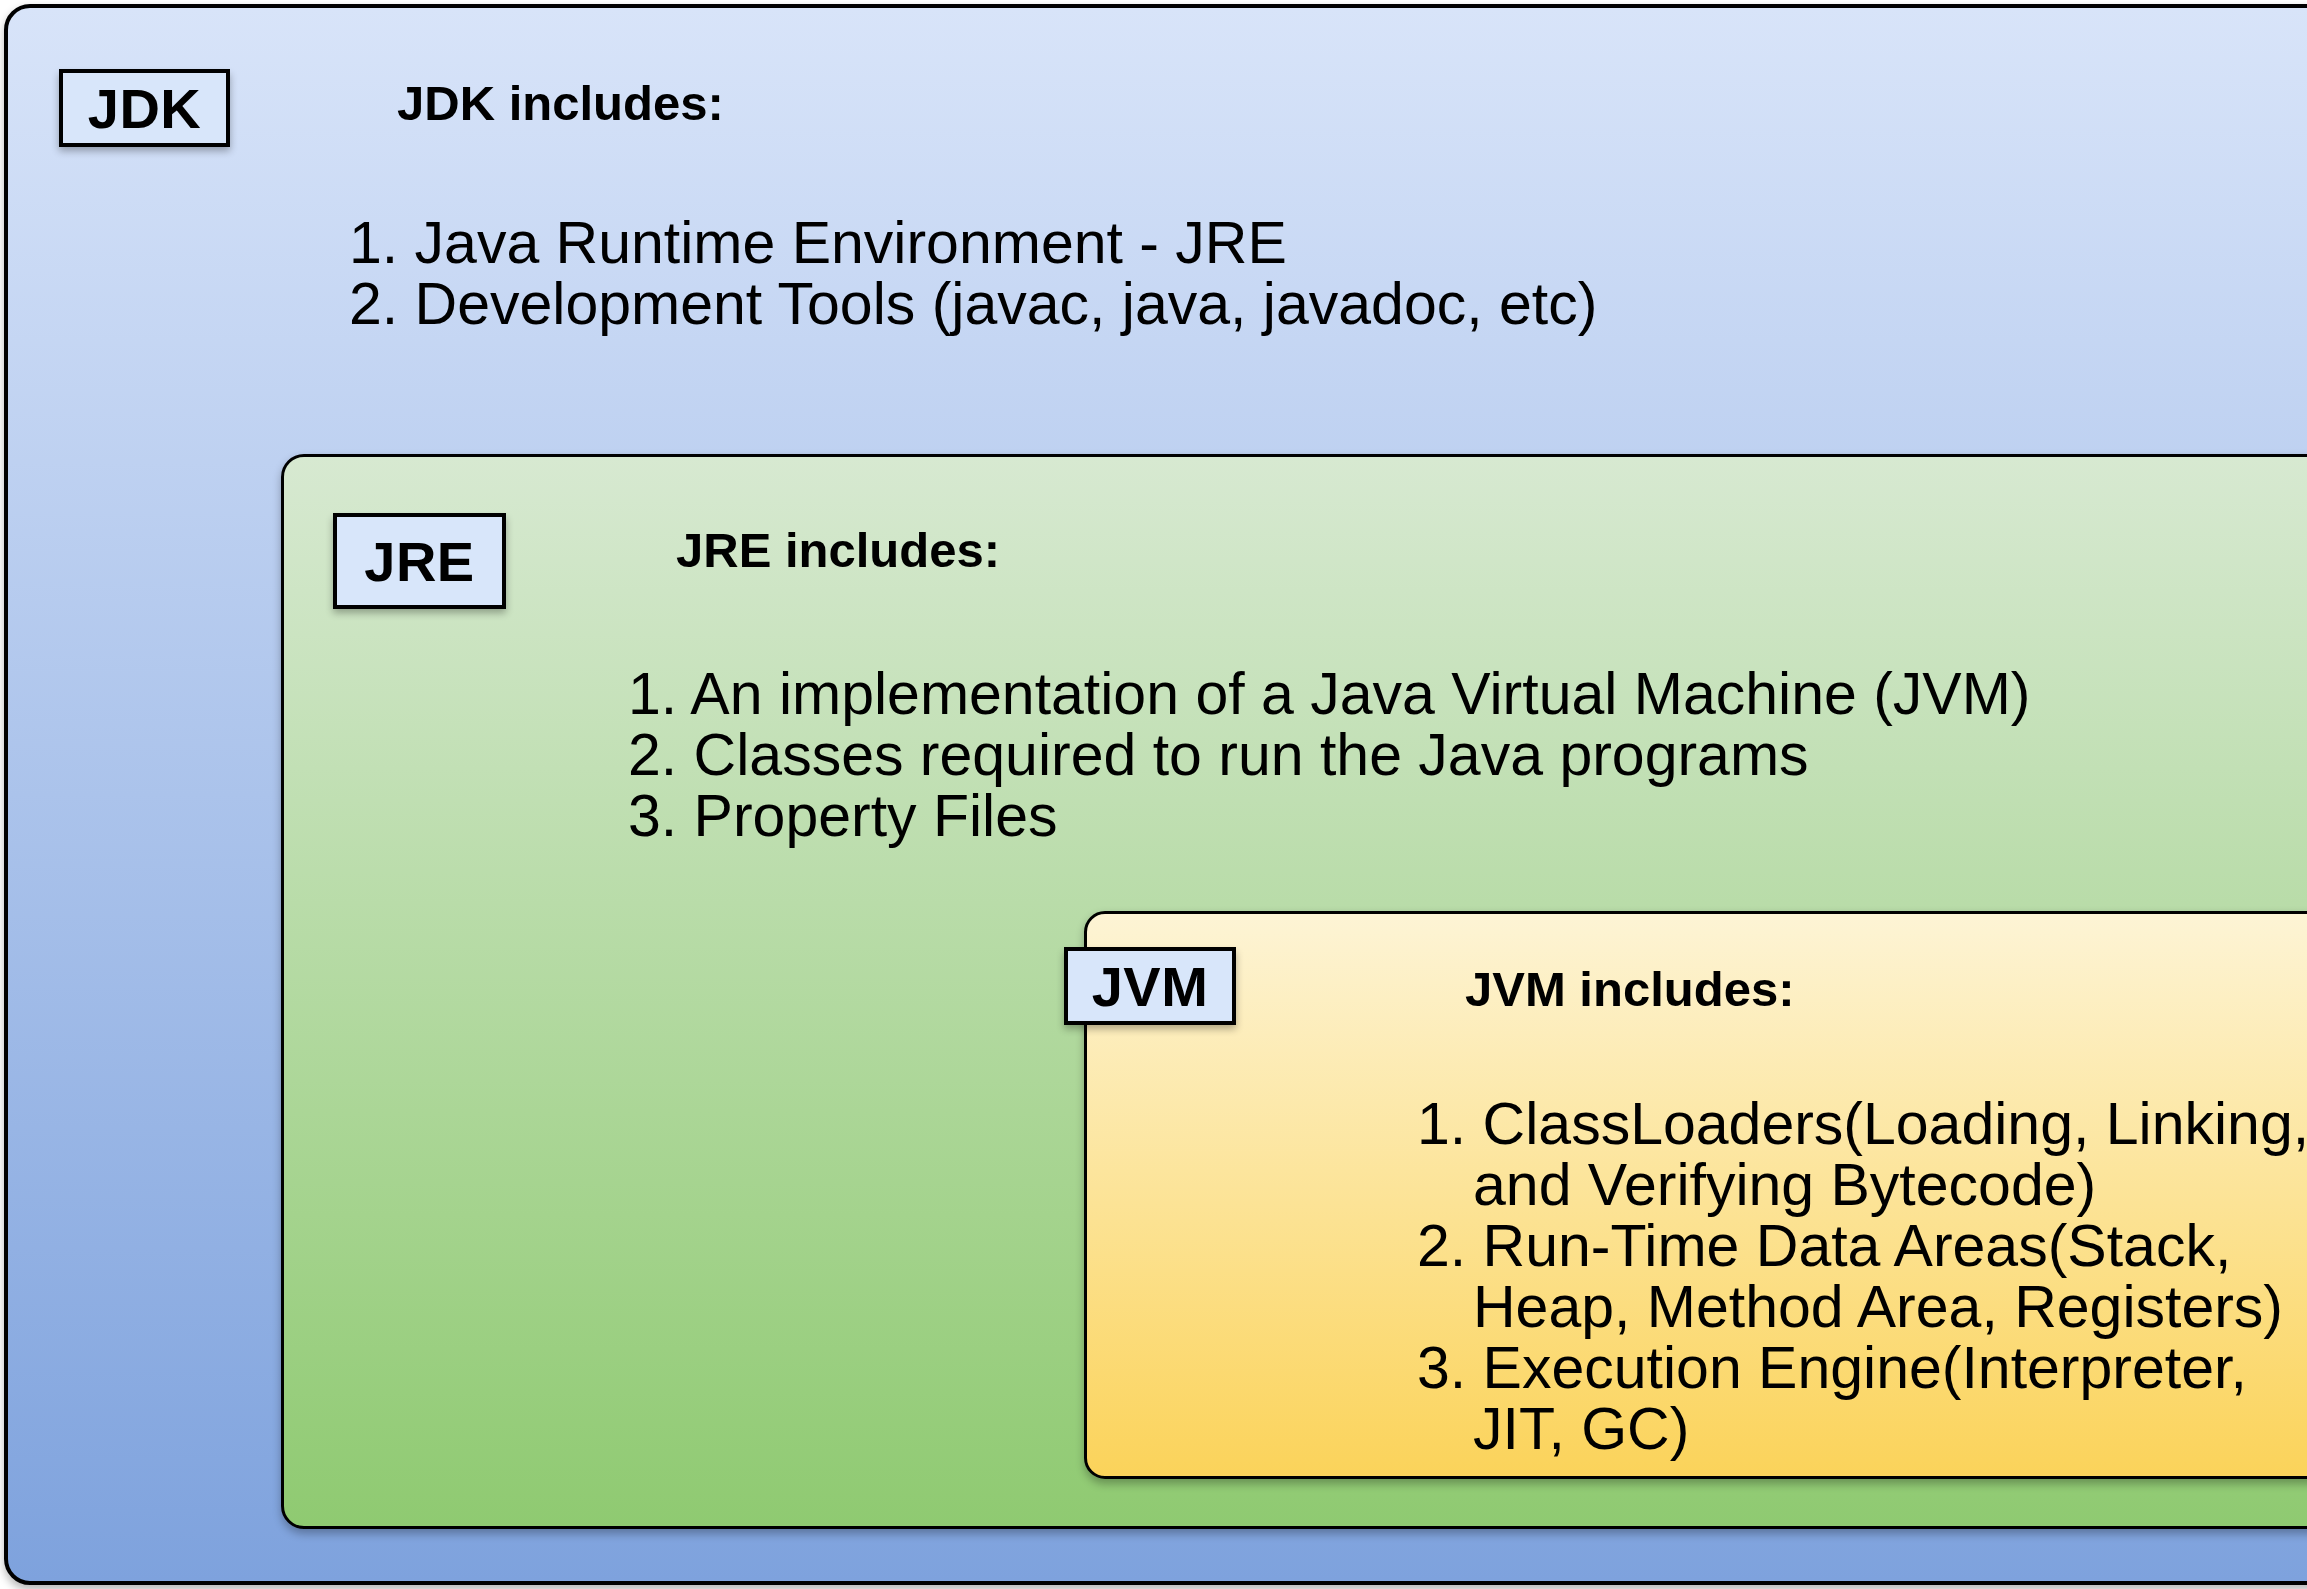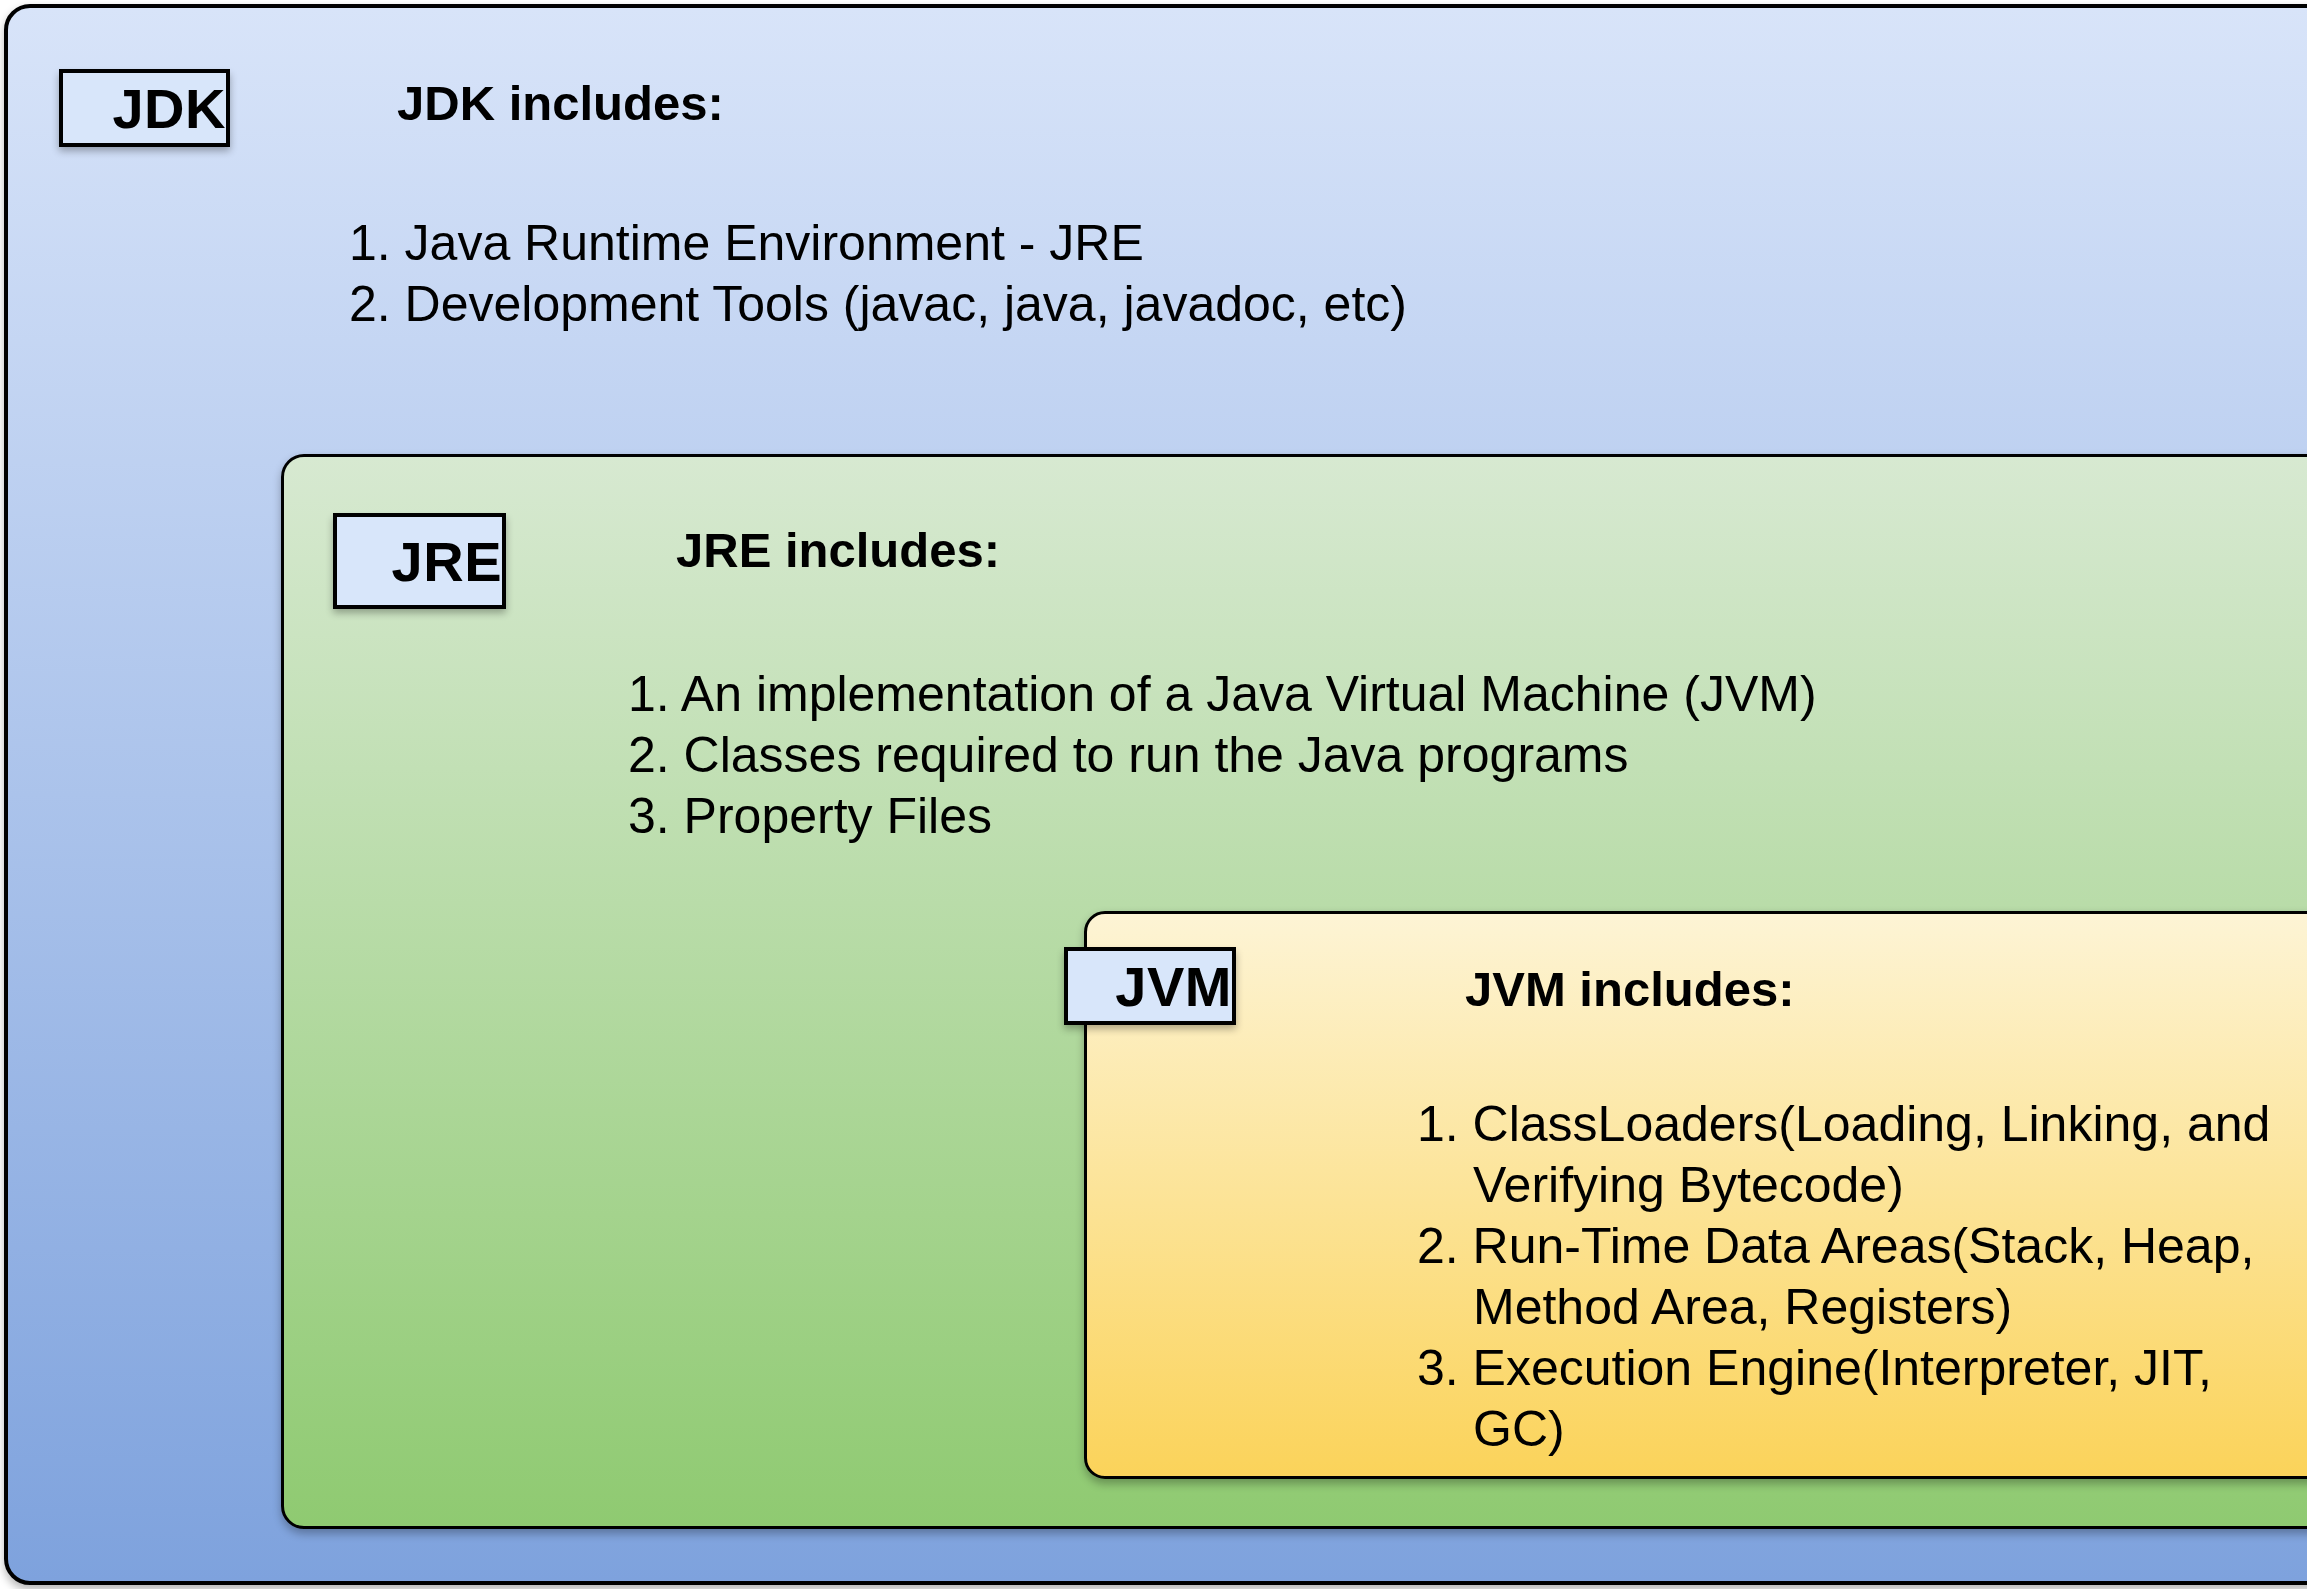--- a/index.html
+++ b/index.html
@@ -49,42 +49,42 @@
     border-radius: 21px;
     border-width: 3.7px;
     background: linear-gradient(180deg, var(--jvm-top) 0%, var(--jvm-bottom) 100%);
   }
   .chip {
     position: absolute;
     background: var(--label-fill);
     border: 4.2px solid var(--border);
     display: flex;
     align-items: center;
-    justify-content: flex-end;
+    justify-content: center;
     font-weight: bold;
     font-size: 56px;
     letter-spacing: 0.5px;
     box-shadow: 0 4.6px 7.4px rgba(0,0,0,0.30);
   }
   .jdk-chip { left: 59px; top: 69px; width: 171px; height: 78px; }
   .jre-chip { left: 333px; top: 513px; width: 173px; height: 96px; }
   .jvm-chip { left: 1064px; top: 947px; width: 172px; height: 78px; }
   .heading {
     position: absolute;
     font-weight: bold;
     font-size: 49px;
     white-space: nowrap;
     margin-left: 48px;
   }
   .jdk-heading { left: 349px; top: 75px; }
   .jre-heading { left: 628px; top: 522px; }
   .jvm-heading { left: 1417px; top: 961px; }
   .list {
     position: absolute;
-    font-size: 50px;
+    font-size: 59px;
     line-height: 61px;
   }
   .jdk-list { left: 349px; top: 213px; width: 1799px; }
   .jre-list { left: 628px; top: 664px; width: 1707px; }
   .jvm-list { left: 1417px; top: 1094px; width: 900px; }
   .list-item {
     padding-left: 56px;
     text-indent: -56px;
   }
 </style>

